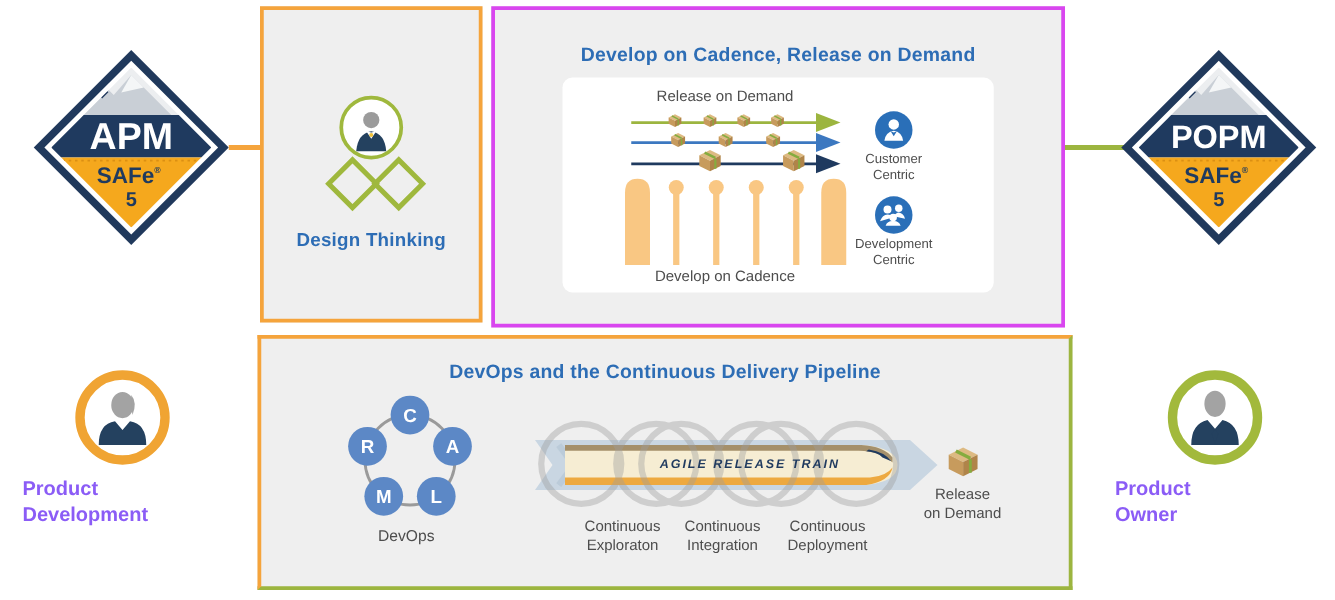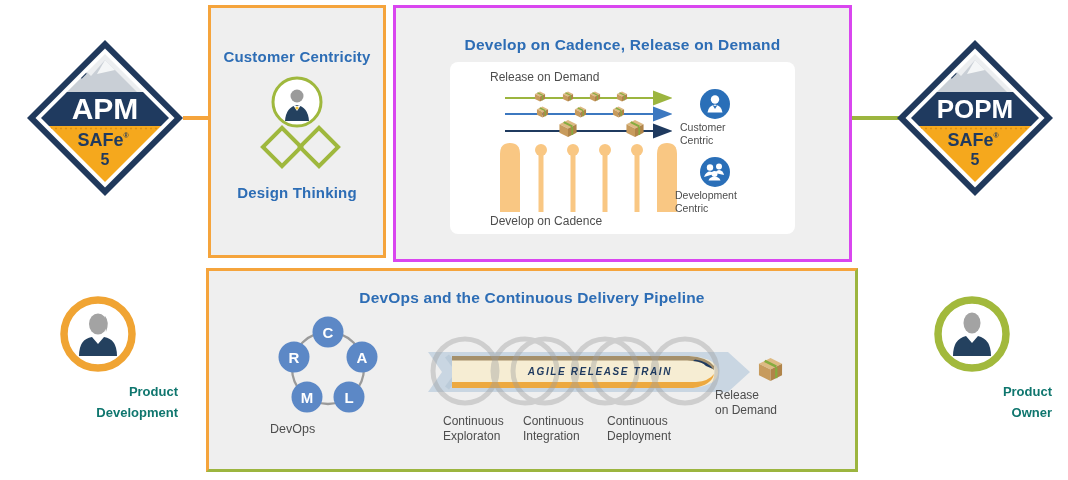--- a/index.html
+++ b/index.html
@@ -7,27 +7,27 @@
     position:relative;width:1068px;height:480px;background:#ffffff;
     font-family:"Liberation Sans", sans-serif;overflow:hidden;
   }
   .abs{position:absolute;}
   .box{position:absolute;background:#EFEFEF;box-sizing:border-box;}
   .box-title{
     position:absolute;left:0;right:0;text-align:center;
     color:#2D6DB5;font-weight:bold;font-size:15.5px;letter-spacing:.2px;
   }
   .grey-label{
-    position:absolute;color:#4D4D4D;font-size:12px;line-height:15px;text-align:left;
+    position:absolute;color:#4D4D4D;font-size:12px;line-height:15px;text-align:center;
   }
   .tiny-label{
-    position:absolute;color:#4D4D4D;font-size:10.5px;line-height:13px;text-align:left;
+    position:absolute;color:#4D4D4D;font-size:10.5px;line-height:13px;text-align:center;
   }
   .role-label{
-    position:absolute;color:#0f766e;font-weight:bold;font-size:13px;line-height:21px;text-align:right;
+    position:absolute;color:#8b5cf6;font-weight:bold;font-size:16px;line-height:21px;text-align:left;
   }
   .connector{position:absolute;height:4px;}
   .train-label{
     position:absolute;color:#1F3A5F;font-weight:bold;font-style:italic;
     font-size:10px;letter-spacing:1.6px;text-align:right;white-space:nowrap;
   }
   .white-panel{position:absolute;background:#ffffff;border-radius:8px;}
   svg text{font-family:"Liberation Sans", sans-serif;}
 </style>
 </head>
@@ -58,21 +58,20 @@
       <line x1="20" y1="90.5" x2="140" y2="90.5" stroke="#DB8F13" stroke-width="1.5" stroke-dasharray="2,3"></line>
     </g>
     <text x="80" y="81" text-anchor="middle" font-size="30" font-weight="bold" fill="#ffffff">APM</text>
     <text x="78" y="108" text-anchor="middle" font-size="18" font-weight="bold" fill="#1F3A5F"><tspan>SAFe</tspan><tspan font-size="7" dy="-8">®</tspan></text>
     <text x="80" y="127" text-anchor="middle" font-size="16" font-weight="bold" fill="#1F3A5F">5</text>
   </svg>
 
   <div class="connector" style="left:183px;top:116px;width:26px;background:#F5A43C"></div>
 
   <div class="box" style="left:208px;top:5px;width:178px;height:253px;border:3px solid #F5A43C">
-    <div class="box-title" style="top:40px;font-size:15px">Customer Centricity</div>
     <svg class="abs" style="left:0;top:0" width="172" height="247" viewBox="0 0 172 247">
       <circle cx="86" cy="94" r="24" fill="#ffffff" stroke="#9FB83D" stroke-width="3"></circle>
       <g>
         <circle cx="86" cy="88" r="6.5" fill="#9B9B9B"></circle>
         <path d="M74,113 Q75,99 86,97 Q97,99 98,113 Z" fill="#24415F"></path>
         <polygon points="82,97 86,103 90,97 86,98" fill="#ffffff"></polygon>
         <circle cx="86" cy="100" r="1.6" fill="#F0C23C"></circle>
       </g>
       <g fill="none" stroke="#9FB83D" stroke-width="4">
         <rect x="-13.5" y="-13.5" width="27" height="27" transform="translate(71,139) rotate(45)"></rect>

